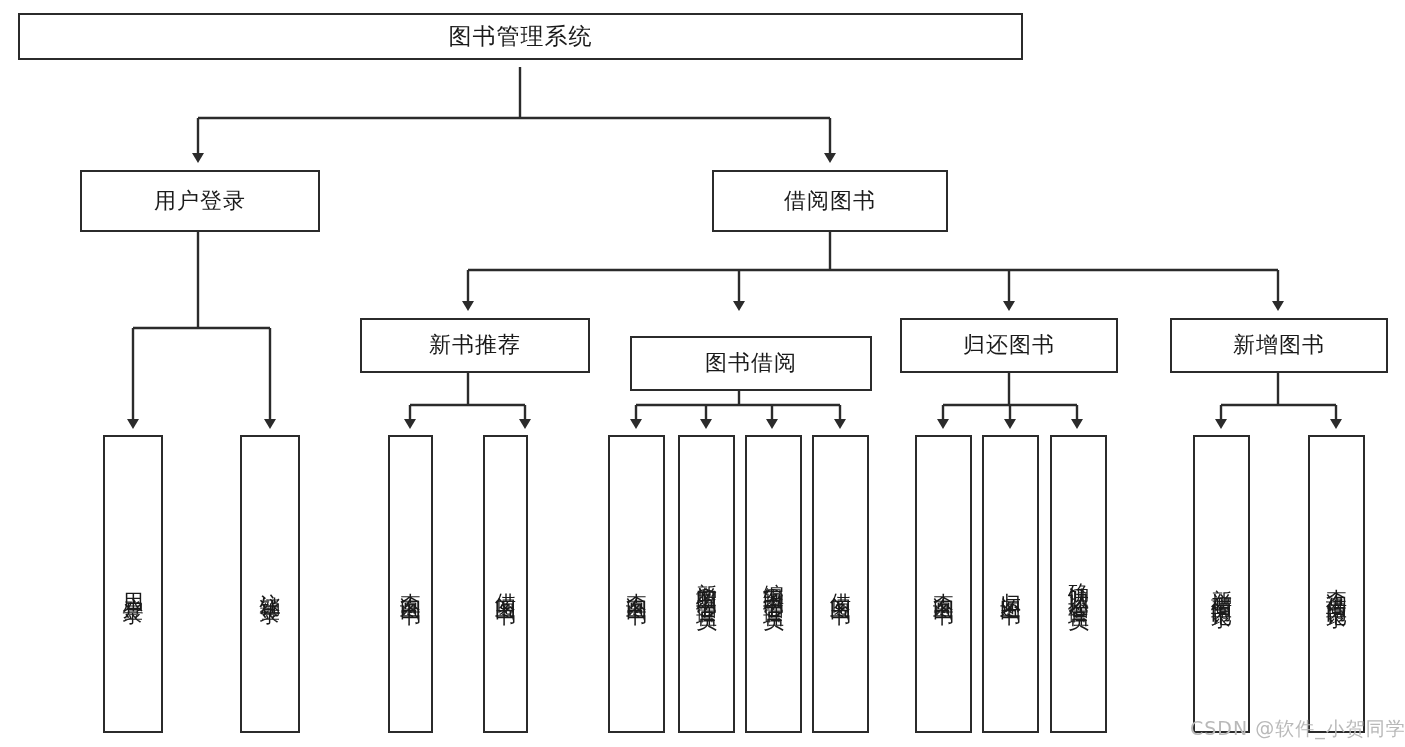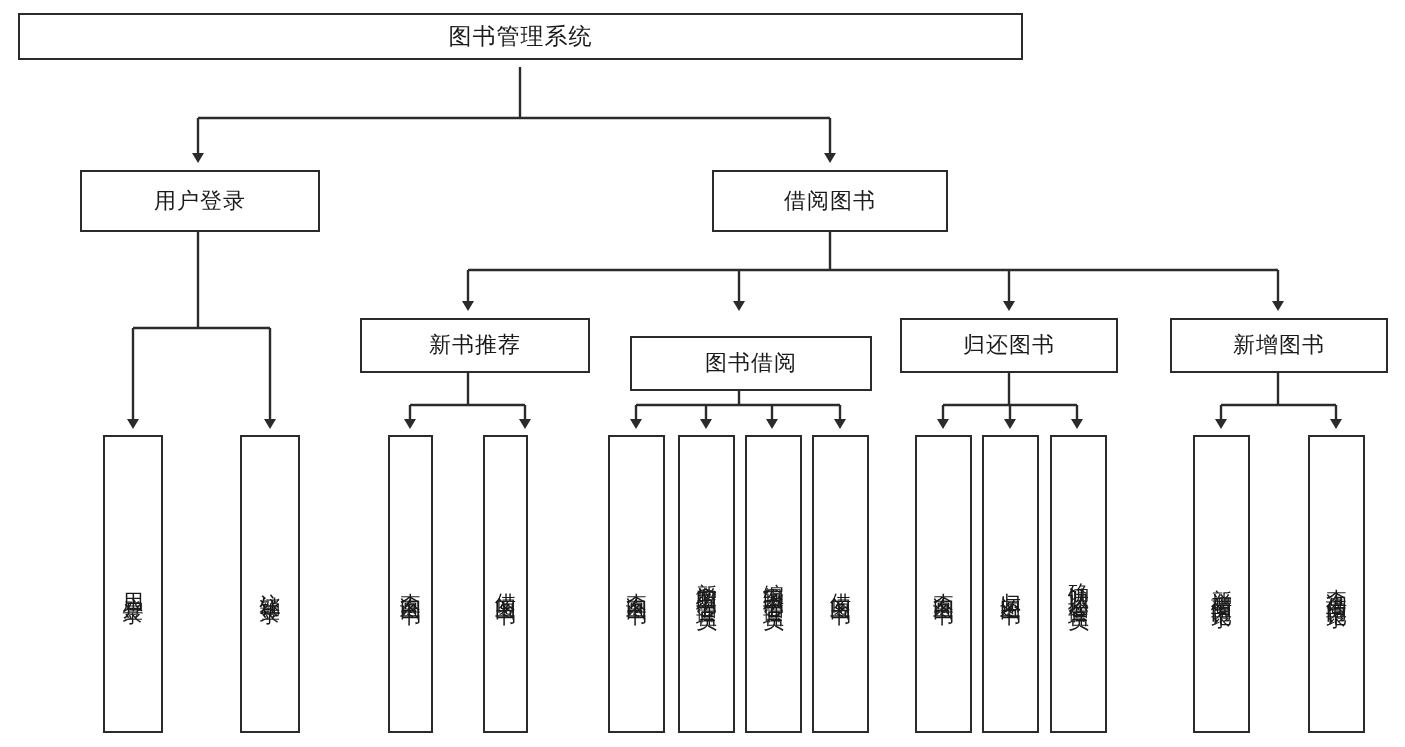--- a/index.html
+++ b/index.html
@@ -178,14 +178,15 @@
     <span class="node-label">确认归还（管理员）</span>
   </div>
 
   <div class="node-box node-v" style="left:1193px;top:435px;width:57px;height:298px;">
     <span class="node-label">新增借阅记录</span>
   </div>
   <div class="node-box node-v" style="left:1308px;top:435px;width:57px;height:298px;">
     <span class="node-label">查询借阅记录</span>
   </div>
 
+  <div class="watermark" style="left:1190px;top:716px;">CSDN @软件_小贺同学</div>
 
 </div>
 
 </body></html>

